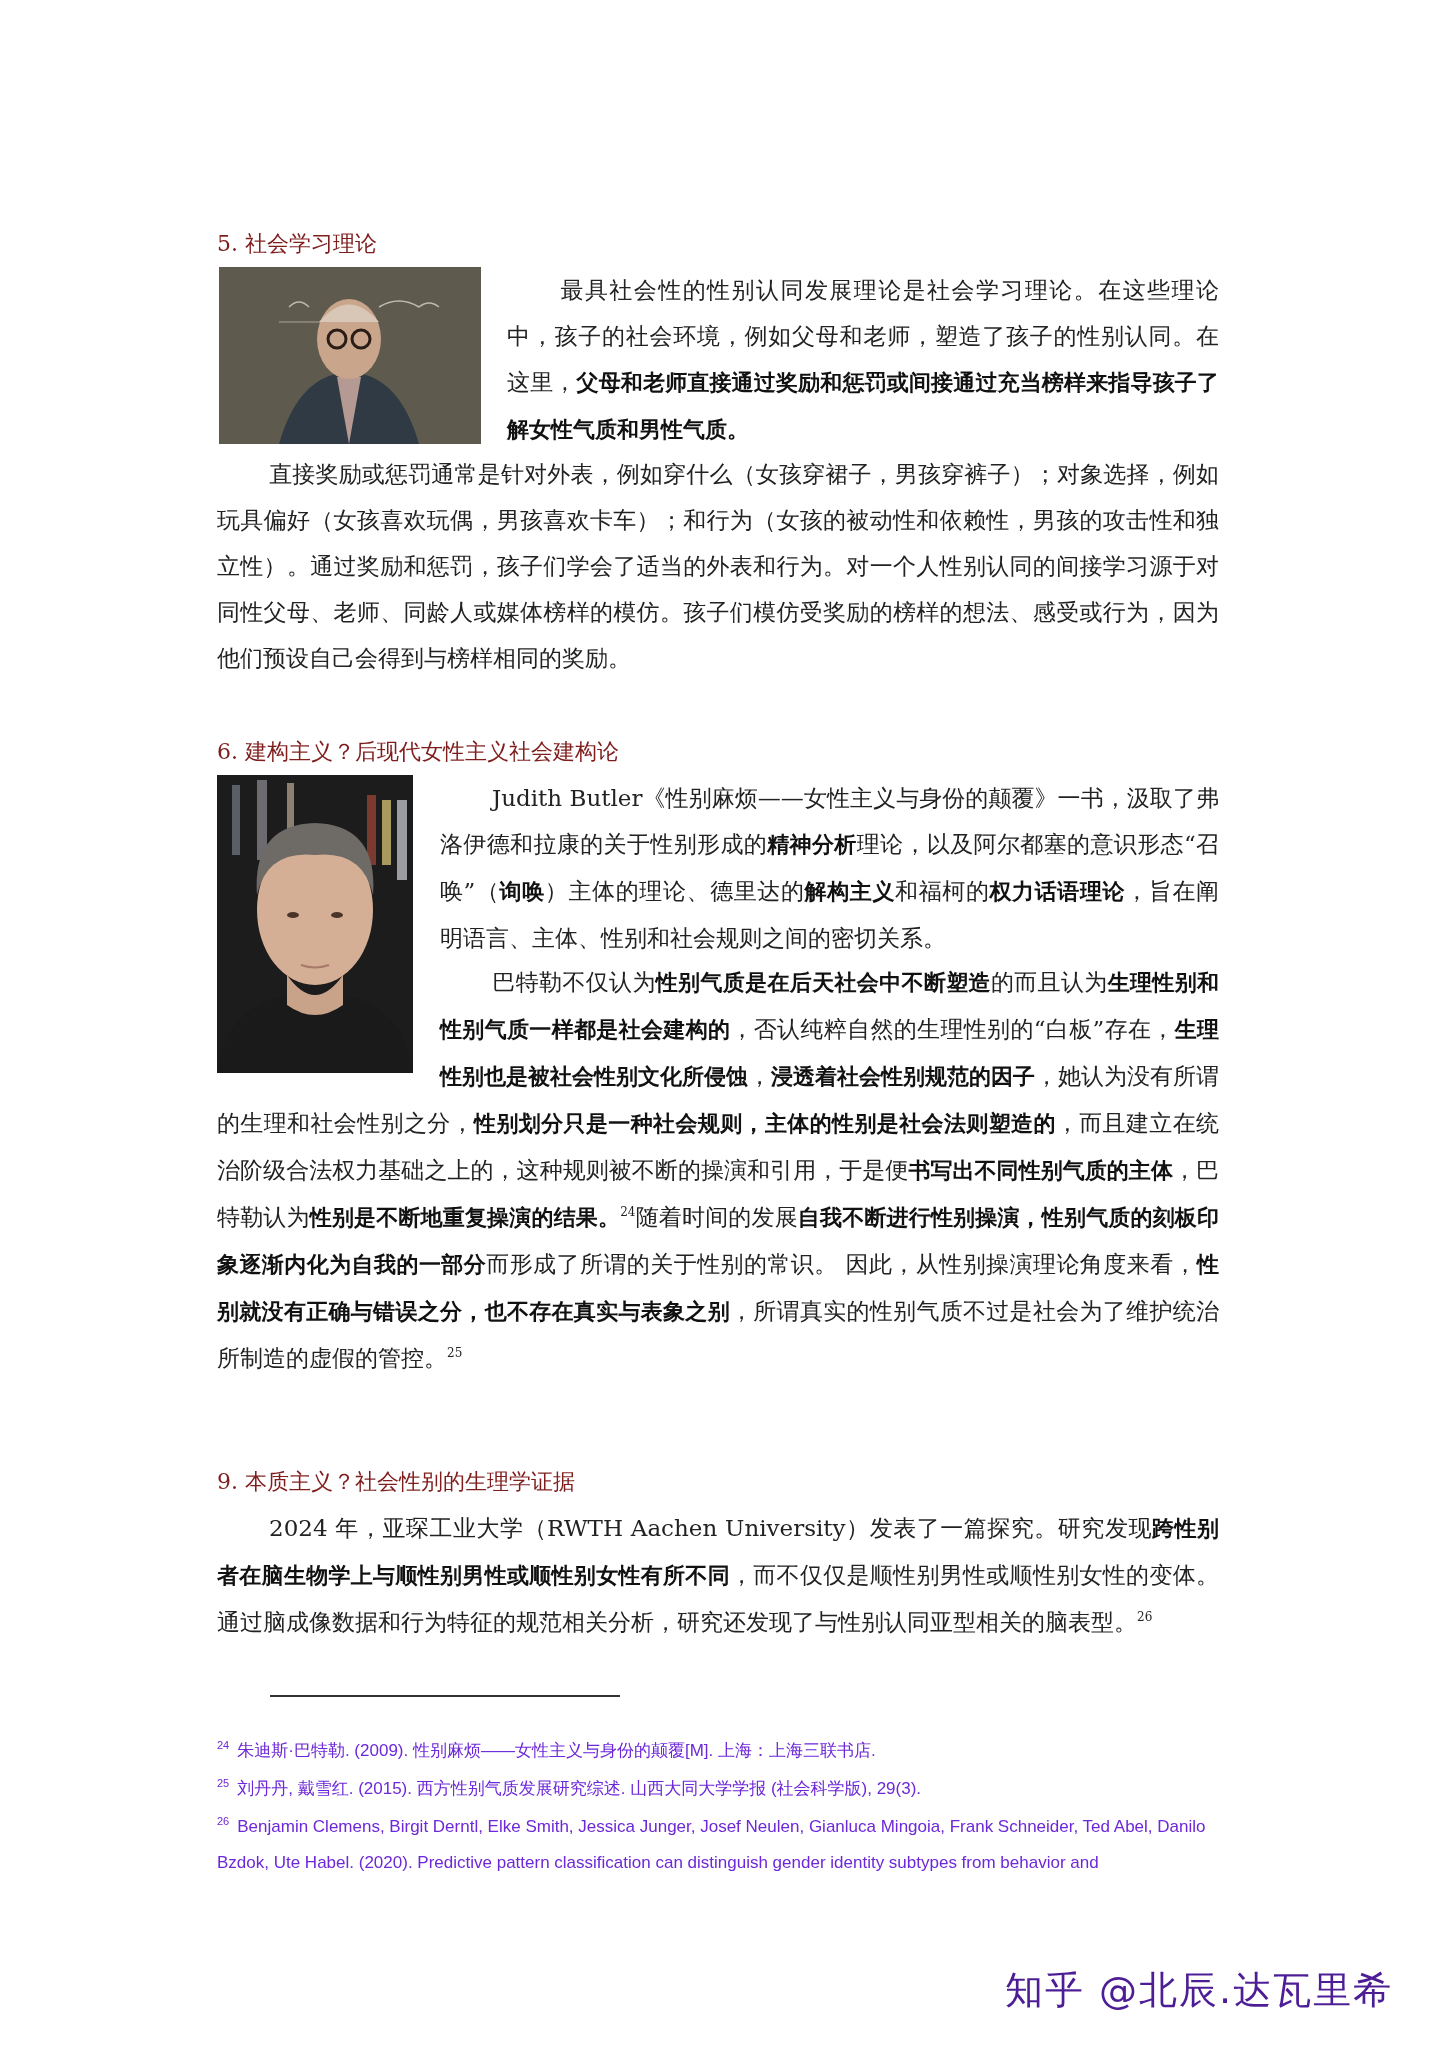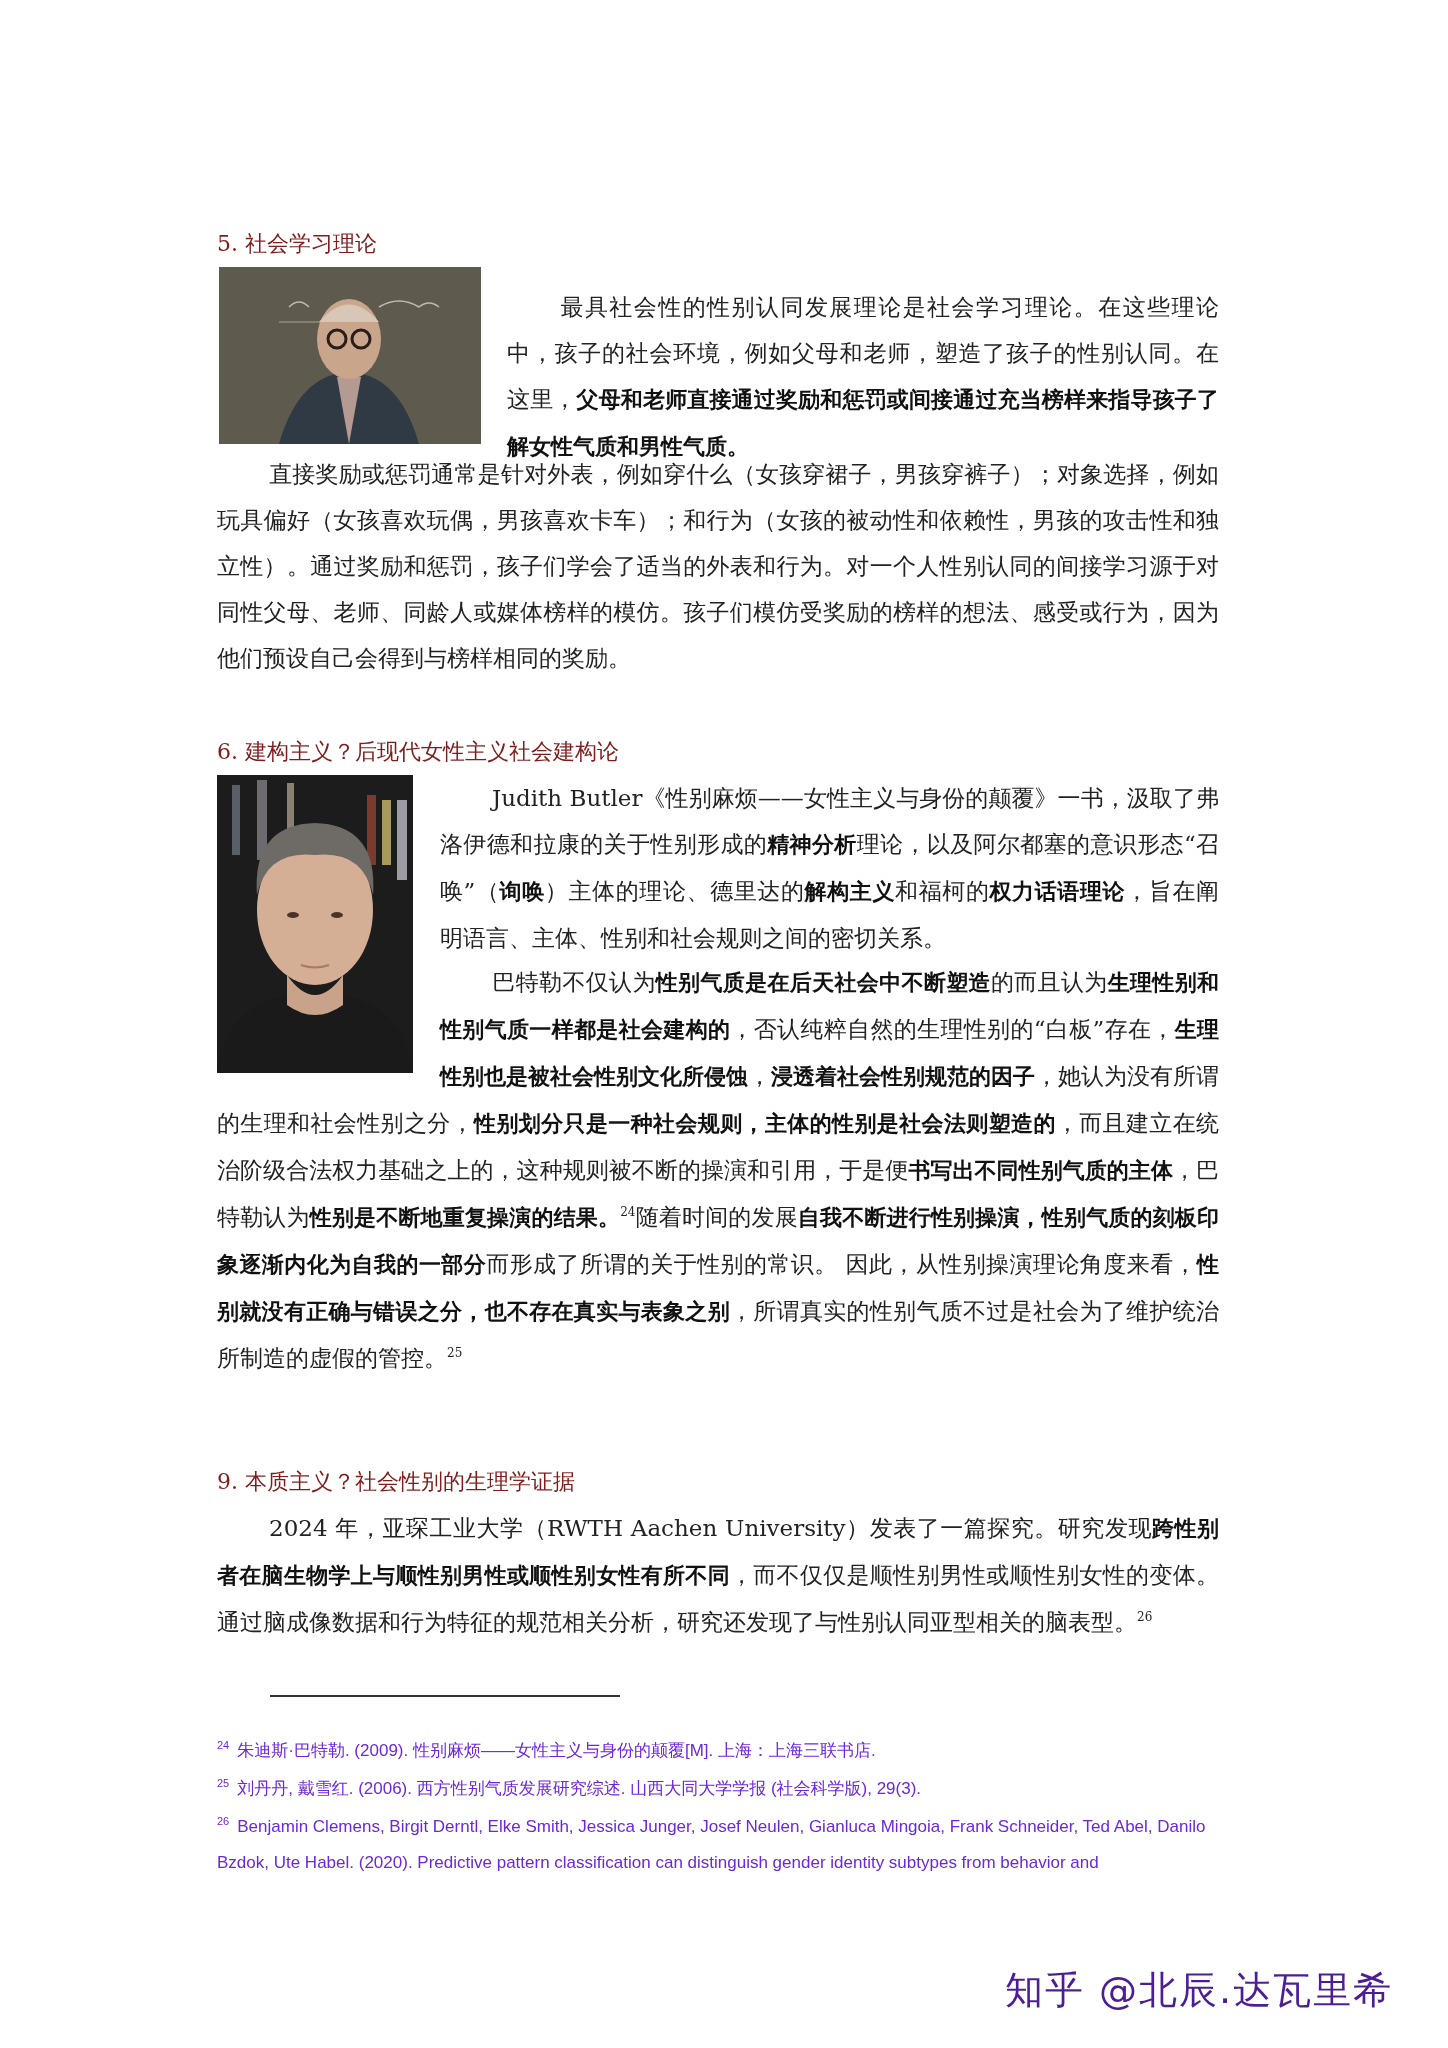--- a/index.html
+++ b/index.html
@@ -35,21 +35,21 @@
     <line x1="60" y1="55" x2="120" y2="55" stroke="#a9a498" stroke-width="1"></line>
     <path d="M60 177 q20 -70 70 -72 q50 2 70 72 z" fill="#2f3a44"></path>
     <path d="M118 110 l12 67 l12 -67 z" fill="#b49a92"></path>
     <ellipse cx="130" cy="72" rx="32" ry="40" fill="#c9a58b"></ellipse>
     <path d="M100 55 q30 -35 60 0" fill="#d8c7b6"></path>
     <circle cx="118" cy="72" r="9" fill="none" stroke="#2a1c16" stroke-width="3"></circle>
     <circle cx="142" cy="72" r="9" fill="none" stroke="#2a1c16" stroke-width="3"></circle>
   </svg>
 </div>
 
-<div class="para" style="left:507px; top:284px; width:712px;">
+<div class="para" style="left:507px; top:267px; width:712px;">
   <span class="indent"></span><span>最具社会性的性别认同发展理论是社会学习理论。在这些理论中，孩子的社会环境，例如父母和老师，塑造了孩子的性别认同。在这里，</span><b>父母和老师直接通过奖励和惩罚或间接通过充当榜样来指导孩子了解女性气质和男性气质。</b>
 </div>
 
 <div class="para" style="left:217px; top:451px; width:1002px;">
   <span class="indent"></span><span>直接奖励或惩罚通常是针对外表，例如穿什么（女孩穿裙子，男孩穿裤子）；对象选择，例如玩具偏好（女孩喜欢玩偶，男孩喜欢卡车）；和行为（女孩的被动性和依赖性，男孩的攻击性和独立性）。通过奖励和惩罚，孩子们学会了适当的外表和行为。对一个人性别认同的间接学习源于对同性父母、老师、同龄人或媒体榜样的模仿。孩子们模仿受奖励的榜样的想法、感受或行为，因为他们预设自己会得到与榜样相同的奖励。</span>
 </div>
 
 <div class="heading" style="top:738px;">6.  建构主义？后现代女性主义社会建构论</div>
 
 <div class="photo photo2">
@@ -85,19 +85,19 @@
 <div class="para" style="left:217px; top:1505px; width:1002px;">
   <span class="indent"></span><span>2024 年，亚琛工业大学（RWTH Aachen  University）发表了一篇探究。研究发现</span><b>跨性别者在脑生物学上与顺性别男性或顺性别女性有所不同</b><span>，而不仅仅是顺性别男性或顺性别女性的变体。通过脑成像数据和行为特征的规范相关分析，研究还发现了与性别认同亚型相关的脑表型。</span><sup>26</sup>
 </div>
 
 <div class="rule"></div>
 
 <div class="fn" style="top:1733px;">
   <sup>24</sup><span>朱迪斯·巴特勒. (2009). 性别麻烦——女性主义与身份的颠覆[M]. 上海：上海三联书店.</span>
 </div>
 <div class="fn" style="top:1771px;">
-  <sup>25</sup><span>刘丹丹, 戴雪红. (2006). 西方性别气质发展研究综述. 山西大同大学学报 (社会科学版), 29(3).</span>
+  <sup>25</sup><span>刘丹丹, 戴雪红. (2015). 西方性别气质发展研究综述. 山西大同大学学报 (社会科学版), 29(3).</span>
 </div>
 <div class="fn" style="top:1809px;">
   <sup>26</sup><span>Benjamin Clemens, Birgit Derntl, Elke Smith, Jessica Junger, Josef Neulen, Gianluca Mingoia, Frank Schneider, Ted Abel, Danilo Bzdok, Ute Habel. (2020). Predictive pattern classification can distinguish gender identity subtypes from behavior and</span>
 </div>
 
 <div class="watermark">知乎 @北辰.达瓦里希</div>
 
 </body></html>

